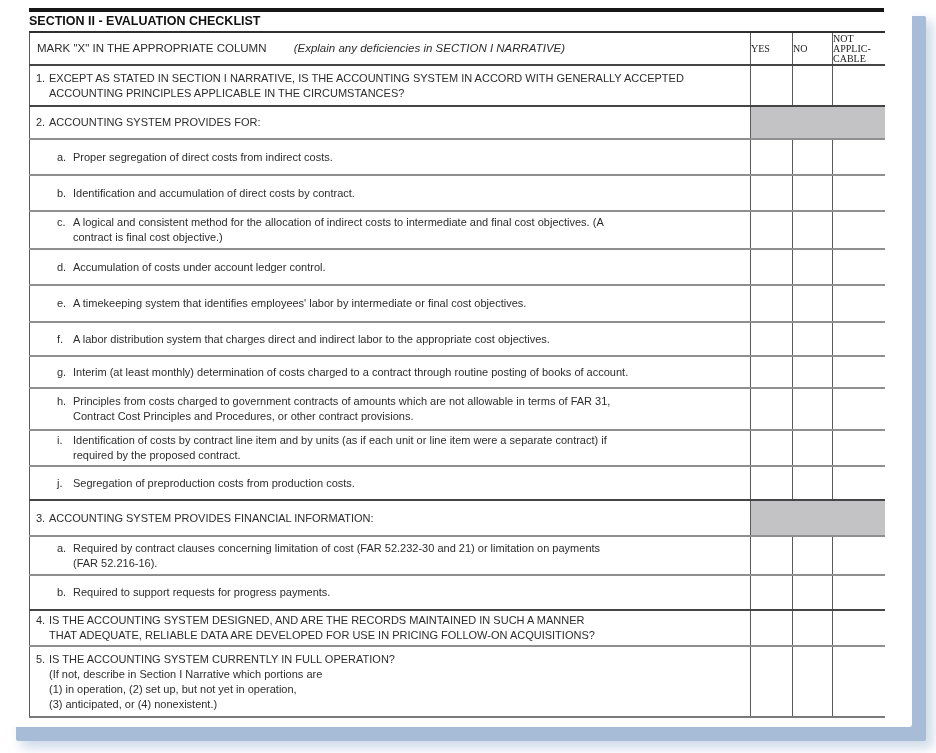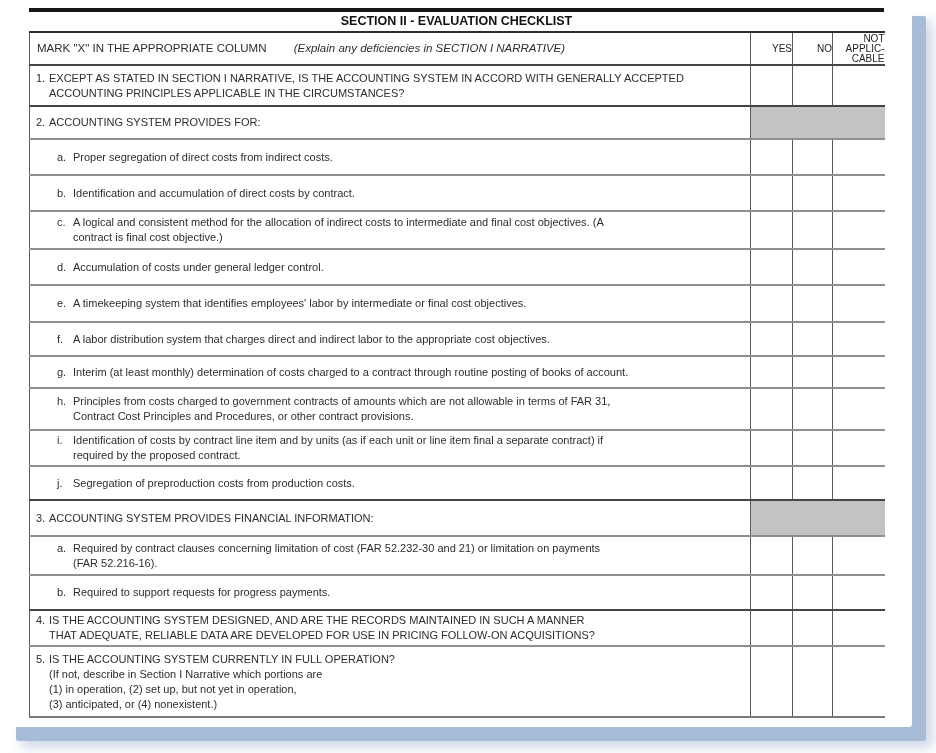--- a/index.html
+++ b/index.html
@@ -15,21 +15,20 @@
     width: 912px; height: 727px;
     background: #ffffff;
     border-radius: 3px;
     box-shadow: 15px 15px 0 -1px var(--shadow, #a7bcd7),
                 21px 21px 12px 0 rgba(167,188,215,0.55);
   }
   .sheet { padding: 8px 28px 0 29px; }
 
   .top-bar { height: 4px; background: #161616; }
   .title-row {
-    text-align: center;
     font-weight: bold;
     font-size: 12.5px;
     color: #111;
     padding: 2px 0 3px 0;
   }
 
   table.checklist {
     width: 855px;
     border-collapse: collapse;
     table-layout: fixed;
@@ -59,23 +58,24 @@
 
   .qwrap { display: flex; align-items: flex-start; }
   .num { flex: none; width: 13px; }
   tr.sub td.q { padding-left: 27px; }
   tr.sub .num { width: 16px; }
   .qtext { white-space: pre-line; }
 
   
   tr.head td.q { font-size: 11.5px; padding-left: 7px; }
   tr.head td.mark {
-    text-align: right;
+    text-align: left;
     font-size: 10px;
     color: #222;
+    font-family: Liberation Serif, serif;
   }
   td.na-head {
     font-size: 9.5px;
     line-height: 10px;
     white-space: pre-line;
     text-align: center;
   }
   .note { font-style: italic; margin-left: 24px; }
 </style>
 </head>
@@ -163,21 +163,21 @@
         </td>
         <td class="mark"></td>
         <td class="mark"></td>
         <td class="mark"></td>
       </tr>
 
       <tr class="sub gray-top" style="height:36px">
         <td class="q">
           <div class="qwrap">
                 <span class="num">d.</span>
-                <div class="qtext">Accumulation of costs under general ledger control.</div>
+                <div class="qtext">Accumulation of costs under account ledger control.</div>
               </div>
         </td>
         <td class="mark"></td>
         <td class="mark"></td>
         <td class="mark"></td>
       </tr>
 
       <tr class="sub gray-top" style="height:37px">
         <td class="q">
           <div class="qwrap">
@@ -224,21 +224,21 @@
         </td>
         <td class="mark"></td>
         <td class="mark"></td>
         <td class="mark"></td>
       </tr>
 
       <tr class="sub gray-top" style="height:36px">
         <td class="q">
           <div class="qwrap">
                 <span class="num">i.</span>
-                <div class="qtext">Identification of costs by contract line item and by units (as if each unit or line item final a separate contract) if
+                <div class="qtext">Identification of costs by contract line item and by units (as if each unit or line item were a separate contract) if
 required by the proposed contract.</div>
               </div>
         </td>
         <td class="mark"></td>
         <td class="mark"></td>
         <td class="mark"></td>
       </tr>
 
       <tr class="sub gray-top" style="height:34px">
         <td class="q">

